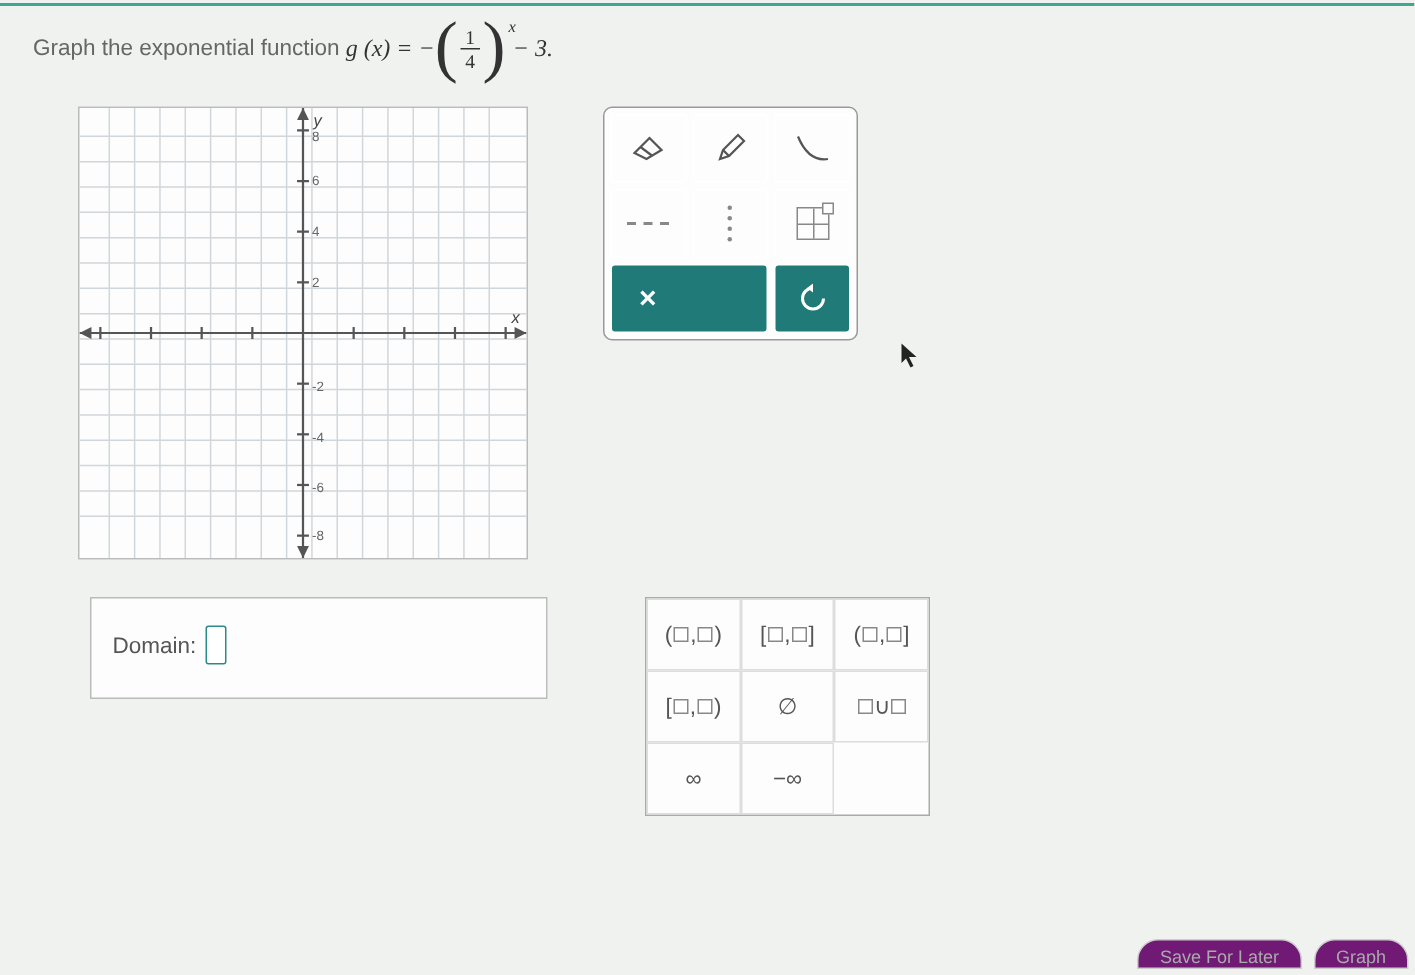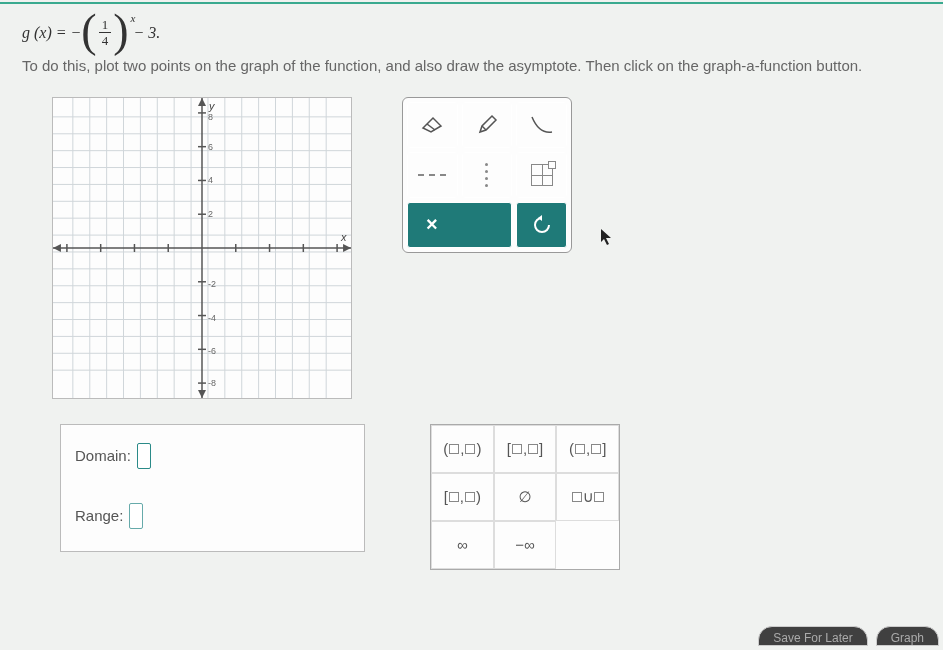--- a/index.html
+++ b/index.html
@@ -179,46 +179,46 @@
       display: flex;
       gap: 8px;
       padding: 4px 4px;
       color: #aaa;
       font-size: 12px;
     }
     .pill-btn {
       border: 1px solid #ccc;
       border-radius: 14px 14px 0 0;
       padding: 4px 14px 0 14px;
-      background: #404040;
+      background: #701a75;
       height: 20px;
       overflow: hidden;
     }
     .union-glyph { letter-spacing: -1px; }
   </style>
 </head>
 <body>
 
 <div class="top-border"></div>
 
 <div class="problem-text">
   <div class="line1">
+    <span>Graph the exponential function </span>
     <span class="equation">
       <span>g (x) = −</span>
       <span class="paren">(</span>
       <span class="frac">
         <span class="num">1</span>
         <span class="den">4</span>
       </span>
       <span class="paren">)</span>
       <span class="sup">x</span>
       <span> − 3.</span>
     </span>
   </div>
-  <div>To do this, plot two points on the graph of the function, and also draw the asymptote. Then click on the graph-a-function button.</div>
 </div>
 
 <div class="content-area">
   <div class="left-col">
     <div class="graph-box">
       <svg class="graph-svg" viewBox="0 0 300 302">
         <g stroke="#d0d6da" stroke-width="1">
           <line x1="20" y1="0" x2="20" y2="302"></line>
             <line x1="37" y1="0" x2="37" y2="302"></line>
           <line x1="54" y1="0" x2="54" y2="302"></line>
@@ -348,24 +348,20 @@
     </svg>
 </div>
 
 <div class="lower-area">
   <div class="dr-col">
     <div class="dr-box">
       <div class="dr-row">
         <span class="dr-label">Domain:</span>
         <span class="input-slot active"></span>
       </div>
-      <div class="dr-row">
-        <span class="dr-label">Range:</span>
-        <span class="input-slot"></span>
-      </div>
     </div>
   </div>
 
   <div class="interval-palette">
     <div class="int-btn">(<span class="placeholder-sq"></span>,<span class="placeholder-sq"></span>)</div>
     <div class="int-btn">[<span class="placeholder-sq"></span>,<span class="placeholder-sq"></span>]</div>
     <div class="int-btn">(<span class="placeholder-sq"></span>,<span class="placeholder-sq"></span>]</div>
     <div class="int-btn">[<span class="placeholder-sq"></span>,<span class="placeholder-sq"></span>)</div>
     <div class="int-btn">
         <span>∅</span>

